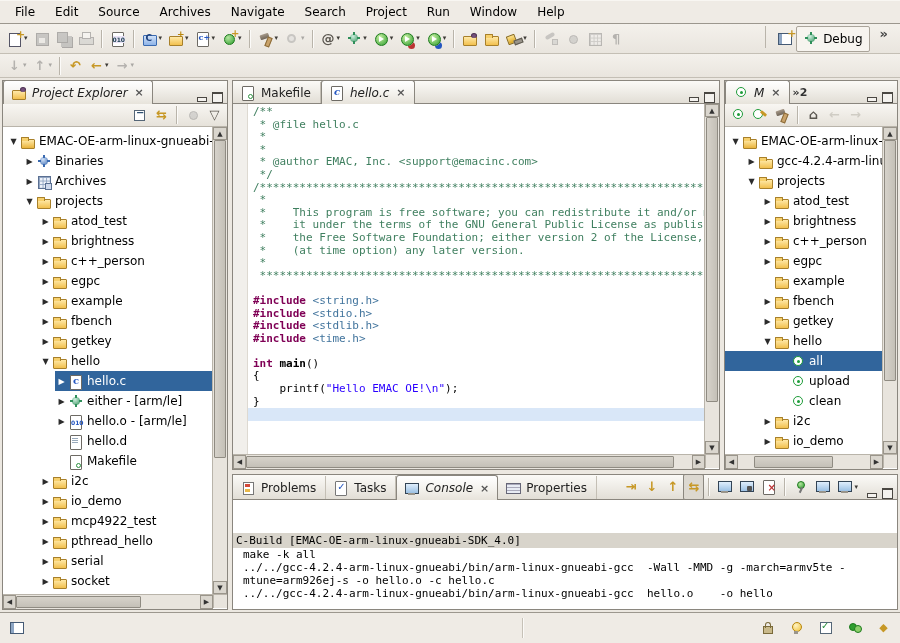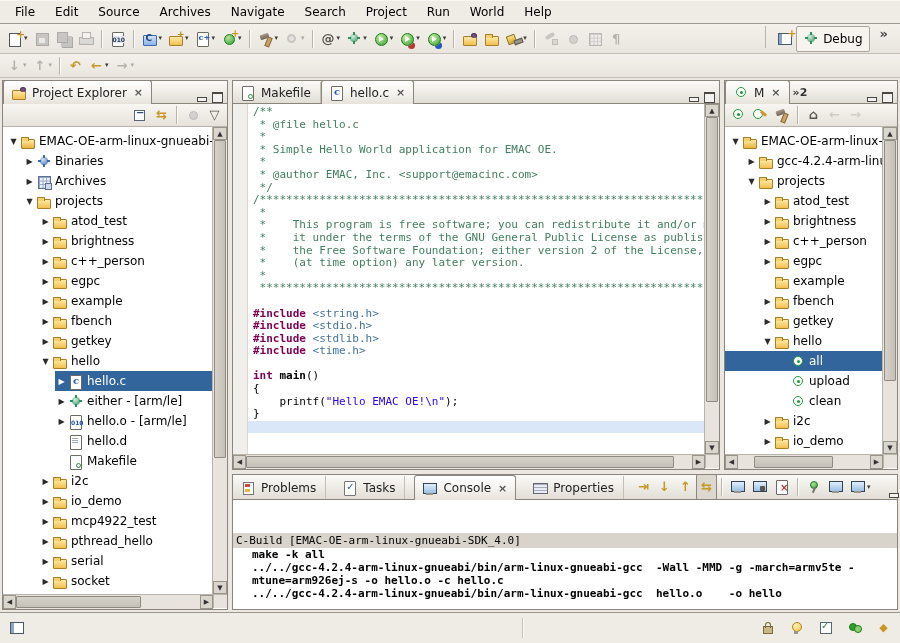--- a/index.html
+++ b/index.html
@@ -38,23 +38,23 @@
   .rightcol{flex:1;display:flex;flex-direction:column;min-width:0;}
   .toprow{height:390px;display:flex;min-height:0;}
   #editor-panel{width:488px;flex:none;display:flex;flex-direction:column;}
   #mt-panel{width:174px;flex:none;display:flex;flex-direction:column;}
   #console-panel{flex:1;display:flex;flex-direction:column;min-height:0;}
 
   .panel{border:1px solid #8a867e;background:#fff;box-sizing:border-box;}
 
   
   .tabrow{display:flex;align-items:flex-end;background:linear-gradient(#fbfaf7,#e2ded6);border-bottom:1px solid #8a867e;flex:none;}
-  .tabrow.h22{height:22px;} .tabrow.h24{height:24px;gap:9px;}
+  .tabrow.h22{height:22px;} .tabrow.h24{height:24px;}
   .tab{display:flex;align-items:center;height:21px;padding:0 7px;border-right:1px solid #c4bfb5;color:#222;white-space:nowrap;}
-  .tab.active{background:linear-gradient(#ffffff,#f4f2ed 55%,#e7e3db);border:1px solid #8a867e;border-bottom:none;border-radius:3px 3px 0 0;margin-bottom:-1px;height:23px;}
+  .tab.active{background:linear-gradient(#ffffff,#f4f2ed 55%,#e7e3db);border:1px solid #8a867e;border-bottom:none;border-radius:3px 3px 0 0;margin-bottom:-1px;height:23px;font-style:italic;}
   .tab .tlbl{margin:0 2px;}
   .tclose{margin-left:4px;font-size:11px;font-weight:bold;color:#555;padding:0 1px;}
   .minmax{margin-left:auto;display:flex;align-items:center;padding-right:3px;gap:3px;}
   .btn-min,.btn-max{width:13px;height:12px;position:relative;}
   .btn-min::before{content:"";position:absolute;left:2px;top:6px;width:8px;height:3px;border:1px solid #4a4742;background:#f4f2ee;}
   .btn-max::before{content:"";position:absolute;left:1px;top:1px;width:9px;height:8px;border:1px solid #4a4742;border-top-width:2px;background:#f4f2ee;}
   .more-views{font-size:11px;font-weight:bold;color:#333;padding:0 3px;align-self:center;}
 
   
   .viewbar{height:22px;display:flex;align-items:center;background:linear-gradient(#f8f6f2,#e6e2da);border-bottom:1px solid #b9b4aa;padding:0 2px;flex:none;}
@@ -88,21 +88,21 @@
   #gutter{width:14px;background:#f1efeb;border-right:1px solid #ddd9d1;flex:none;}
   #code{flex:1;overflow:hidden;font-family:"DejaVu Sans Mono","Liberation Mono",monospace;font-size:11px;line-height:12.6px;padding:2px 0 0 5px;background:#fff;min-width:0;}
   .cl{height:12.6px;white-space:pre;}
   .cl.hl{background:#d9e7f8;margin-left:-5px;padding-left:5px;}
   .cm{color:#3F7F5F;} .pp{color:#7F0055;font-weight:bold;} .kw{color:#7F0055;font-weight:bold;}
   .str{color:#2A00FF;} .hdr{color:#40739c;} .fn{font-weight:bold;}
 
   
   #console-body{flex:1;overflow:hidden;background:#fff;font-family:"DejaVu Sans Mono","Liberation Mono",monospace;font-size:11px;line-height:13px;}
   #console-header{background:#d8d4cb;color:#000;padding:1px 3px;white-space:pre;margin-top:33px;}
-  .conline{white-space:pre;padding-left:19px;font-weight:bold;}
+  .conline{white-space:pre;padding-left:10px;}
   #console-tabs .tab{height:23px;}
   #console-tabs .tab.active{height:24px;}
   #contb{margin-left:auto;display:flex;align-items:center;align-self:center;}
 
   
   #statusbar{height:31px;border-top:1px solid #9c978e;background:#efebe5;display:flex;align-items:center;padding:0 6px;flex:none;box-sizing:border-box;}
   .sdiv{width:1px;height:20px;background:#c6c1b7;border-right:1px solid #fbfaf8;margin:0 6px;}
   #status-right{margin-left:auto;display:flex;align-items:center;gap:7px;}
 
   
@@ -218,21 +218,21 @@
 
   <div id="menubar">
       <span class="menu-item">File</span>
       <span class="menu-item">Edit</span>
       <span class="menu-item">Source</span>
       <span class="menu-item">Archives</span>
       <span class="menu-item">Navigate</span>
       <span class="menu-item">Search</span>
       <span class="menu-item">Project</span>
       <span class="menu-item">Run</span>
-      <span class="menu-item">World</span>
+      <span class="menu-item">Window</span>
       <span class="menu-item">Help</span>
     </div>
 
   <div id="tb-main" class="toolbar">
     <div id="tb-main-items" style="display:flex;align-items:center;">
         <div class="tbtn">
           <span class="tbi i-new"></span>
           <span class="dd">▾</span>
         </div>
         <div class="tbtn dis">
@@ -613,21 +613,20 @@
                 <span class="btn-min"></span>
                 <span class="btn-max"></span>
               </div>
             </div>
           <div id="editor-body">
             <div id="gutter"></div>
             <div id="code">
                 <div class="cl"><span class="cm">/**</span></div>
                 <div class="cl"><span class="cm"> * @file hello.c</span></div>
                 <div class="cl"><span class="cm"> *</span></div>
-                <div class="cl"><span class="cm"> * Simple Hello World application for EMAC OE.</span></div>
                 <div class="cl"><span class="cm"> *</span></div>
                 <div class="cl"><span class="cm"> * @author EMAC, Inc. &lt;support@emacinc.com&gt;</span></div>
                 <div class="cl"><span class="cm"> */</span></div>
                 <div class="cl"><span class="cm">/**********************************************************************************</span></div>
                 <div class="cl"><span class="cm"> *</span></div>
                 <div class="cl"><span class="cm"> *    This program is free software; you can redistribute it and/or mo</span></div>
                 <div class="cl"><span class="cm"> *    it under the terms of the GNU General Public License as publishe</span></div>
                 <div class="cl"><span class="cm"> *    the Free Software Foundation; either version 2 of the License, o</span></div>
                 <div class="cl"><span class="cm"> *    (at time option) any later version.</span></div>
                 <div class="cl"><span class="cm"> *</span></div>

